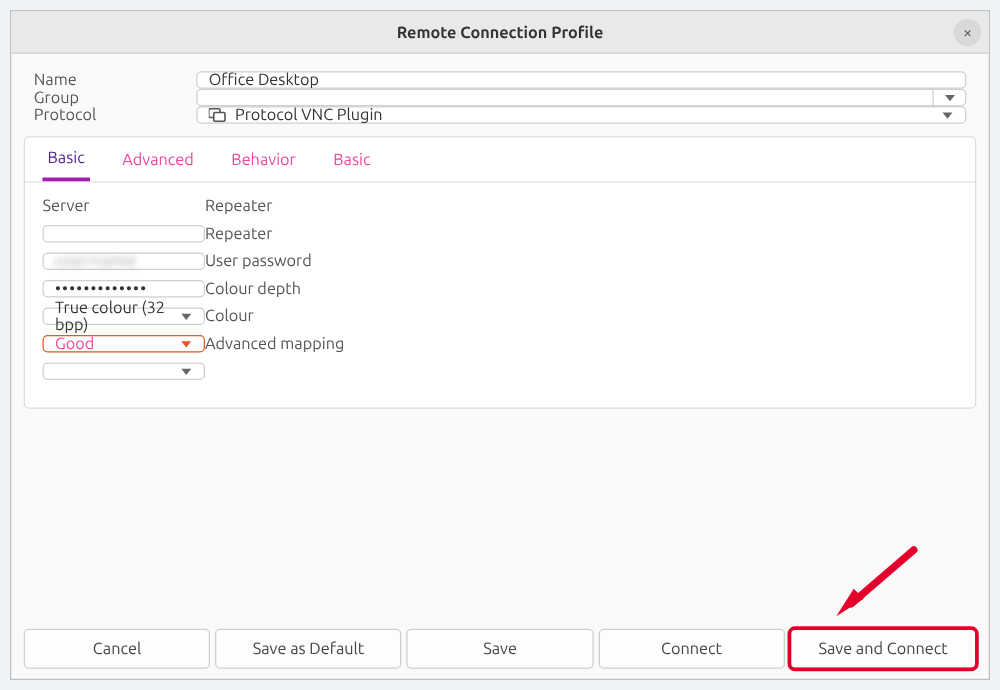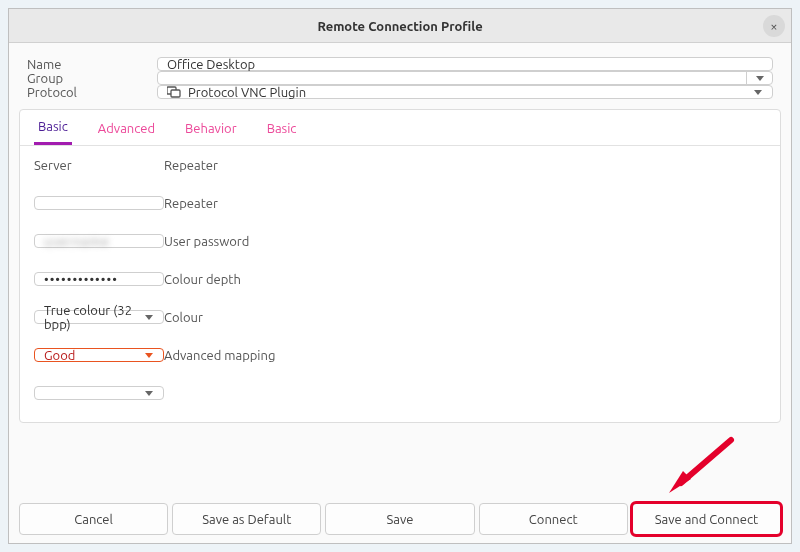--- a/index.html
+++ b/index.html
@@ -107,21 +107,21 @@
   }
   .tab.active {
     color: #4c1d95;
     border-bottom: 3px solid #a21caf;
     margin-bottom: -1px;
   }
   .formgrid {
     padding: 12px 14px 22px 14px;
     display: grid;
     grid-template-columns: 130px 1fr;
-    row-gap: 24px;
+    row-gap: 8px;
     align-items: center;
   }
   .server-row { display: flex; gap: 4px; }
   .server-row .textinput { flex: 1; border-top-right-radius: 0; border-bottom-right-radius: 0; }
   .server-row .drop {
     width: 28px; border: 1px solid #cfcfcf; border-radius: 0;
     display: flex; align-items: center; justify-content: center; background: #fff;
     cursor: pointer;
   }
   .server-row .drop:first-of-type { border-left: 0; }
@@ -238,21 +238,21 @@
       </div>
 
       <div class="label">Colour depth</div>
       <div class="selectbox">
         <span>True colour (32 bpp)</span>
         <span class="chev" style="position:absolute; right:10px;"></span>
       </div>
 
       <div class="label">Colour</div>
       <div class="selectbox highlight">
-        <span style="color:#b91c1c;">Good</span>
+        <span style="color:#ec4899;">Good</span>
         <span class="chev" style="position:absolute; right:10px;"></span>
       </div>
 
       <div class="label">Advanced mapping</div>
       <div class="selectbox">
         <span></span>
         <span class="chev" style="position:absolute; right:10px;"></span>
       </div>
     </div>
   </div>

